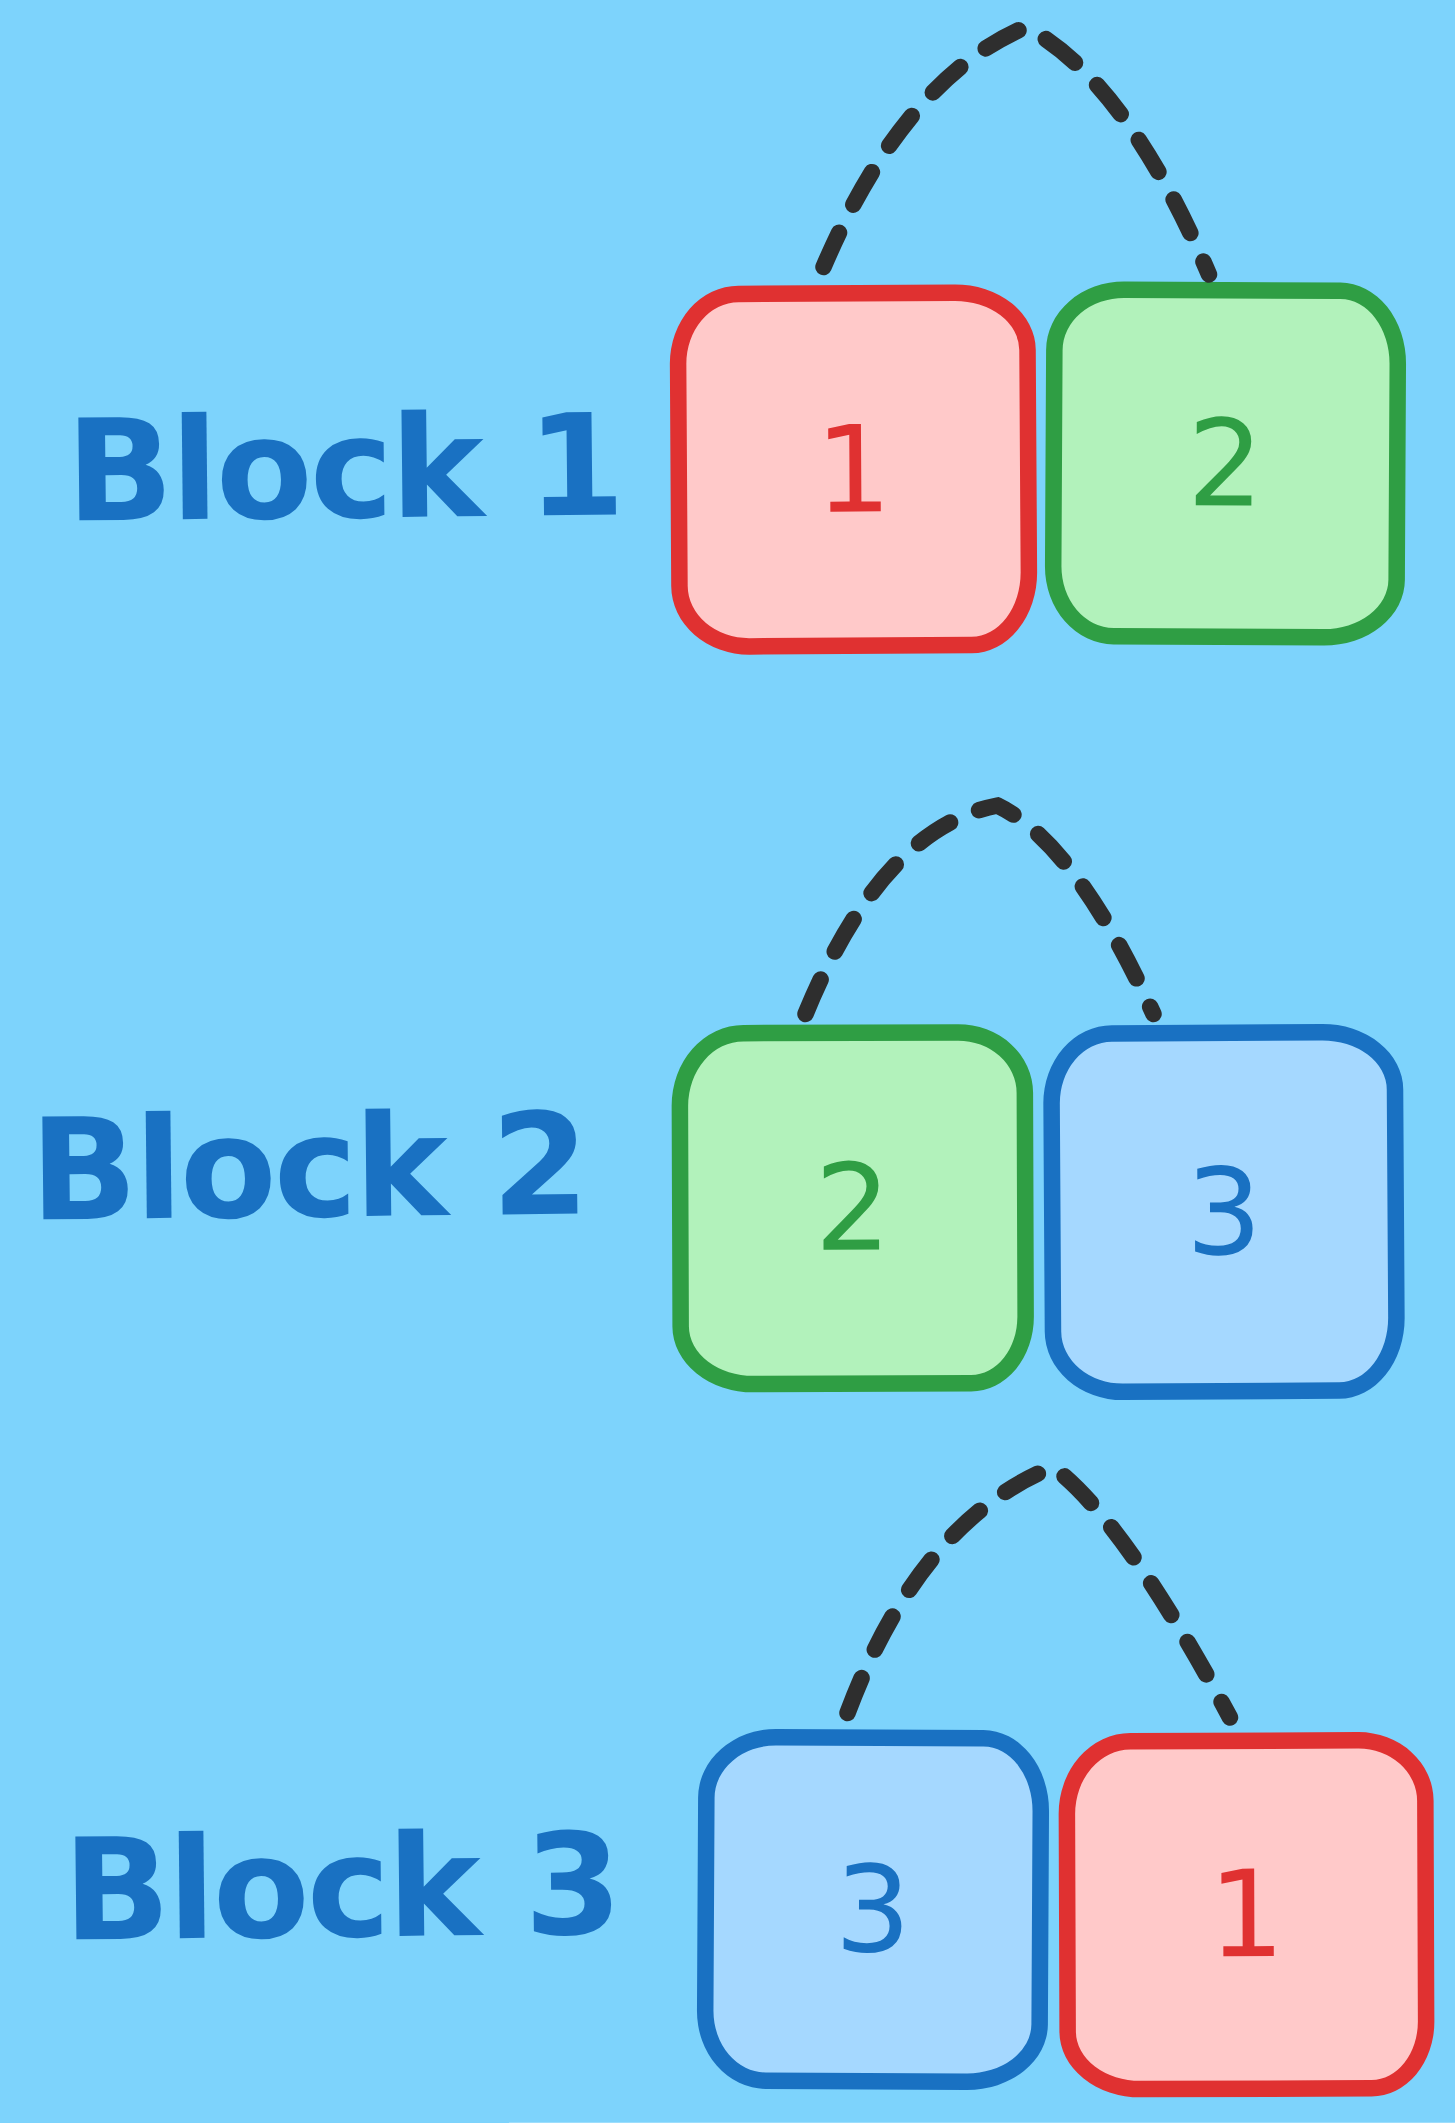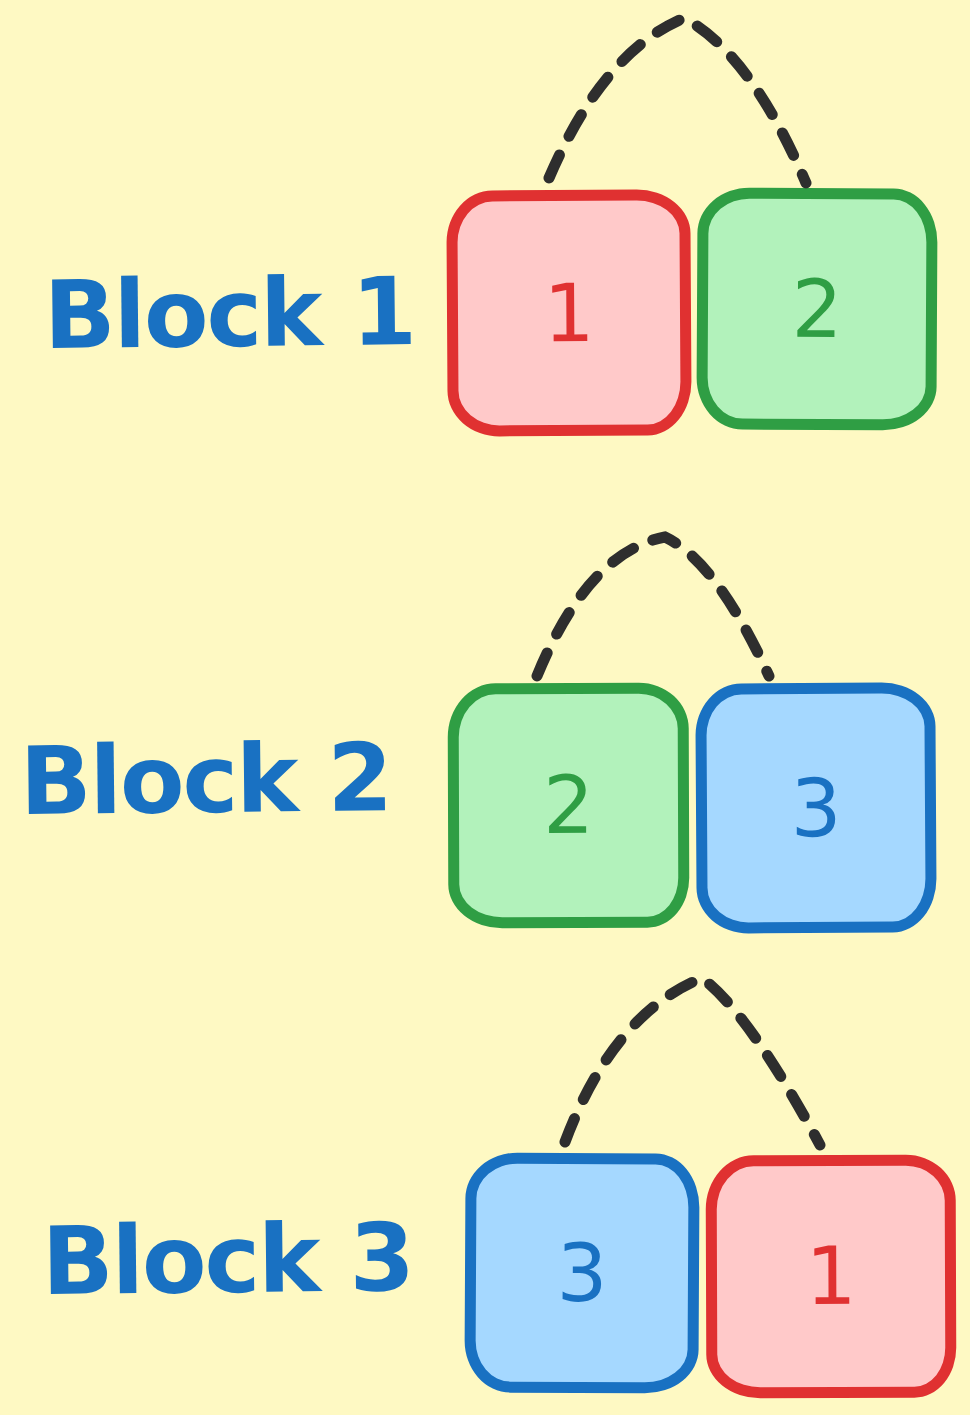--- a/index.html
+++ b/index.html
@@ -47,21 +47,21 @@
   .connector {
     fill: none;
     stroke-width: 11;
     stroke-linecap: round;
     stroke-dasharray: 25 21;
   }
 </style>
 </head>
 <body>
 
-<div class="canvas" style="background: #fef9c3;">
+<div class="canvas" style="background: #7dd3fc;">
 
   <svg class="connector-layer" width="970" height="1415" viewBox="0 0 970 1415">
     <path class="connector" d="M 549 178 Q 603 52 684 18 Q 751 54 806 183" style="stroke: rgb(46, 46, 46);"></path>
     <path class="connector" d="M 537 676 Q 588 552 665 537 Q 717 562 769 676" style="stroke: rgb(46, 46, 46);"></path>
     <path class="connector" d="M 565 1142 Q 613 1014 702 978 Q 749 1013 820 1145" style="stroke: rgb(46, 46, 46);"></path>
   </svg>
 
   <div class="block-label" style="left: 44px; top: 262px; color: rgb(25, 113, 194);">Block 1</div>
   <div class="tile r-a" style="left: 447px; top: 190px; width: 244px; height: 246px; background: rgb(255, 201, 201); border-color: rgb(224, 49, 49); color: rgb(224, 49, 49);">1</div>
   <div class="tile r-b" style="left: 697px; top: 188px; width: 240px; height: 242px; background: rgb(178, 242, 187); border-color: rgb(47, 158, 68); color: rgb(47, 158, 68);">2</div>

